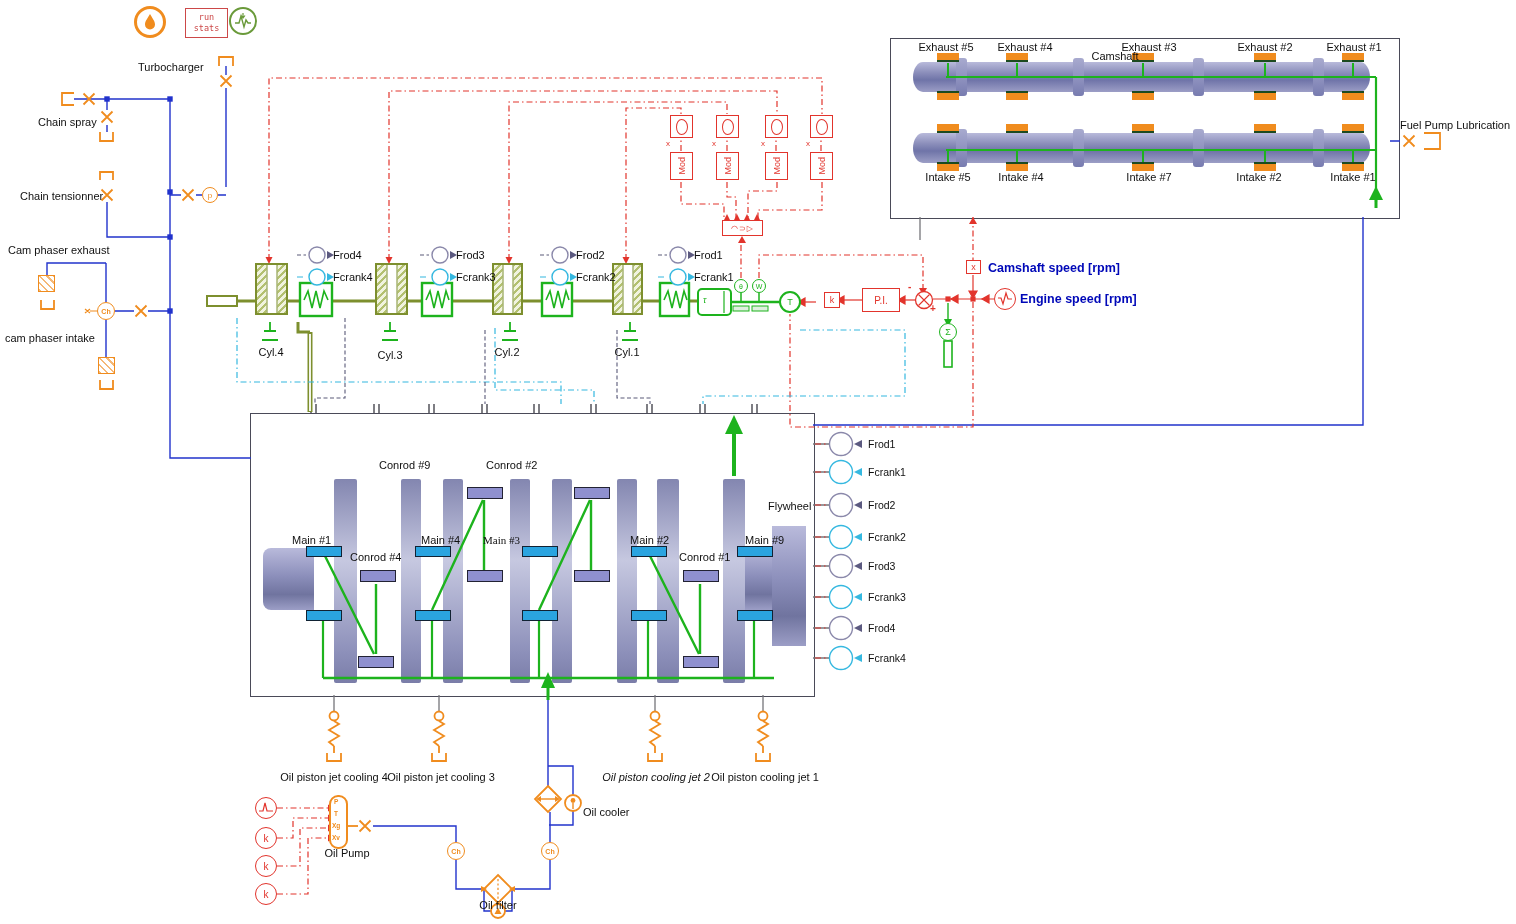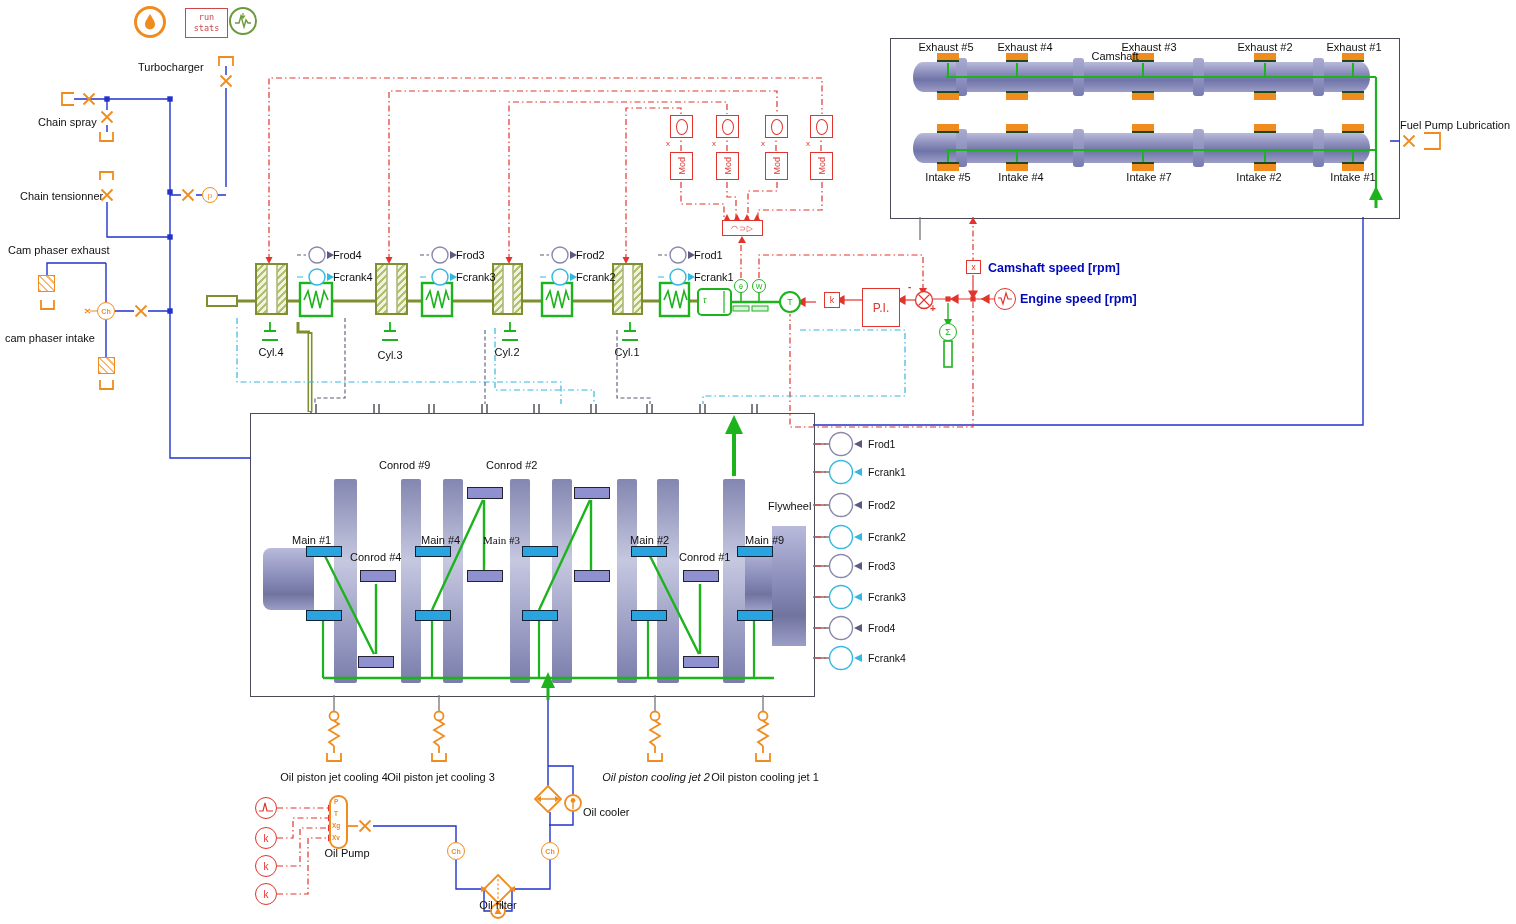--- a/index.html
+++ b/index.html
@@ -206,21 +206,21 @@
   <div class="circ greenb" style="left:752px;top:279px;width:14px;height:14px;font-size:7px;">
       <span>W</span>
     </div>
   <div class="circ greenb" style="left:779px;top:291px;width:22px;height:22px;font-size:9px;border-width:2px;">
       <span>T</span>
     </div>
 
   <div class="rbox" style="left:824px;top:292px;width:16px;height:16px;font-size:9px;">
       <span>k</span>
     </div>
-  <div class="rbox" style="left:862px;top:288px;width:38px;height:39px;font-size:12px;">
+  <div class="rbox" style="left:862px;top:288px;width:38px;height:24px;font-size:10px;">
       <span>P.I.</span>
     </div>
   <div class="sym" style="left:908px;top:281px;font-weight:bold;">-</div>
   <div class="sym" style="left:930px;top:303px;font-weight:bold;">+</div>
   <div class="rbox" style="left:966px;top:260px;width:15px;height:14px;font-size:9px;">
       <span>x</span>
     </div>
   <div class="circ greenb" style="left:939px;top:323px;width:18px;height:18px;font-size:9px;">
       <span>Σ</span>
     </div>

